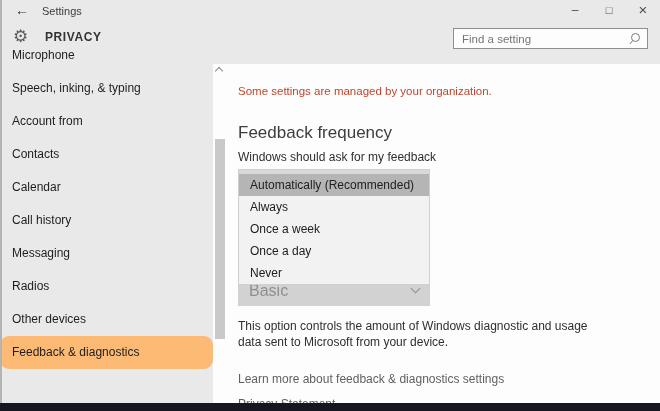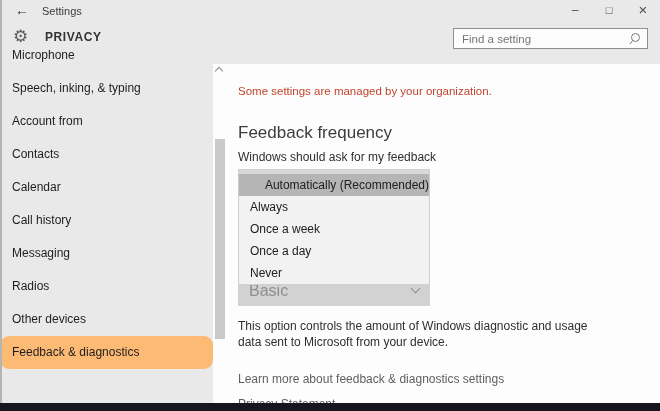--- a/index.html
+++ b/index.html
@@ -42,21 +42,21 @@
   .chev.down { transform:rotate(45deg); }
   .scroll-thumb { position:absolute; left:2px; top:75px; width:10px; height:200px; background:#c9c9c9; }
 
   .notice { position:absolute; left:25px; top:21px; font-size:11.5px; color:#c0452c; }
   .page-heading { position:absolute; left:25px; top:51px; font-size:17px; font-weight:400; color:#3d3d3d;margin-top:8px; }
   .dd-label { position:absolute; left:25px; top:86px; font-size:12px; color:#2e2e2e; }
 
   .listbox { position:absolute; left:25px; top:105px; width:192px; background:#f2f2f2; border:1px solid #cfcfcf; z-index:5; }
   .listbox .strip { height:4px; background:#d9d9d9; }
   .option { height:22px; line-height:22px; padding-left:11px; font-size:12px; color:#202020; white-space:nowrap; }
-  .option.highlight { background:#b5b5b5;text-align:right; }
+  .option.highlight { background:#b5b5b5; }
 
   .basic-select { position:absolute; left:25px; top:212px; width:192px; height:30px; background:#d2d2d2; z-index:1; }
   .basic-select .value { position:absolute; left:11px; top:0; line-height:30px; font-size:16px; color:#8f8f8f; }
   .basic-select .sel-chev { position:absolute; right:11px; top:9px; width:7px; height:7px; border-right:1px solid #909090; border-bottom:1px solid #909090; transform:rotate(45deg); }
 
   .desc { position:absolute; left:25px; top:254px; font-size:12px; line-height:16px; color:#2f2f2f; }
   .desc span { display:block; }
   .link { position:absolute; left:25px; font-size:12px; color:#5f5f5f; }
   .link.learn { top:308px; }
   .link.privacy { top:333px; }

